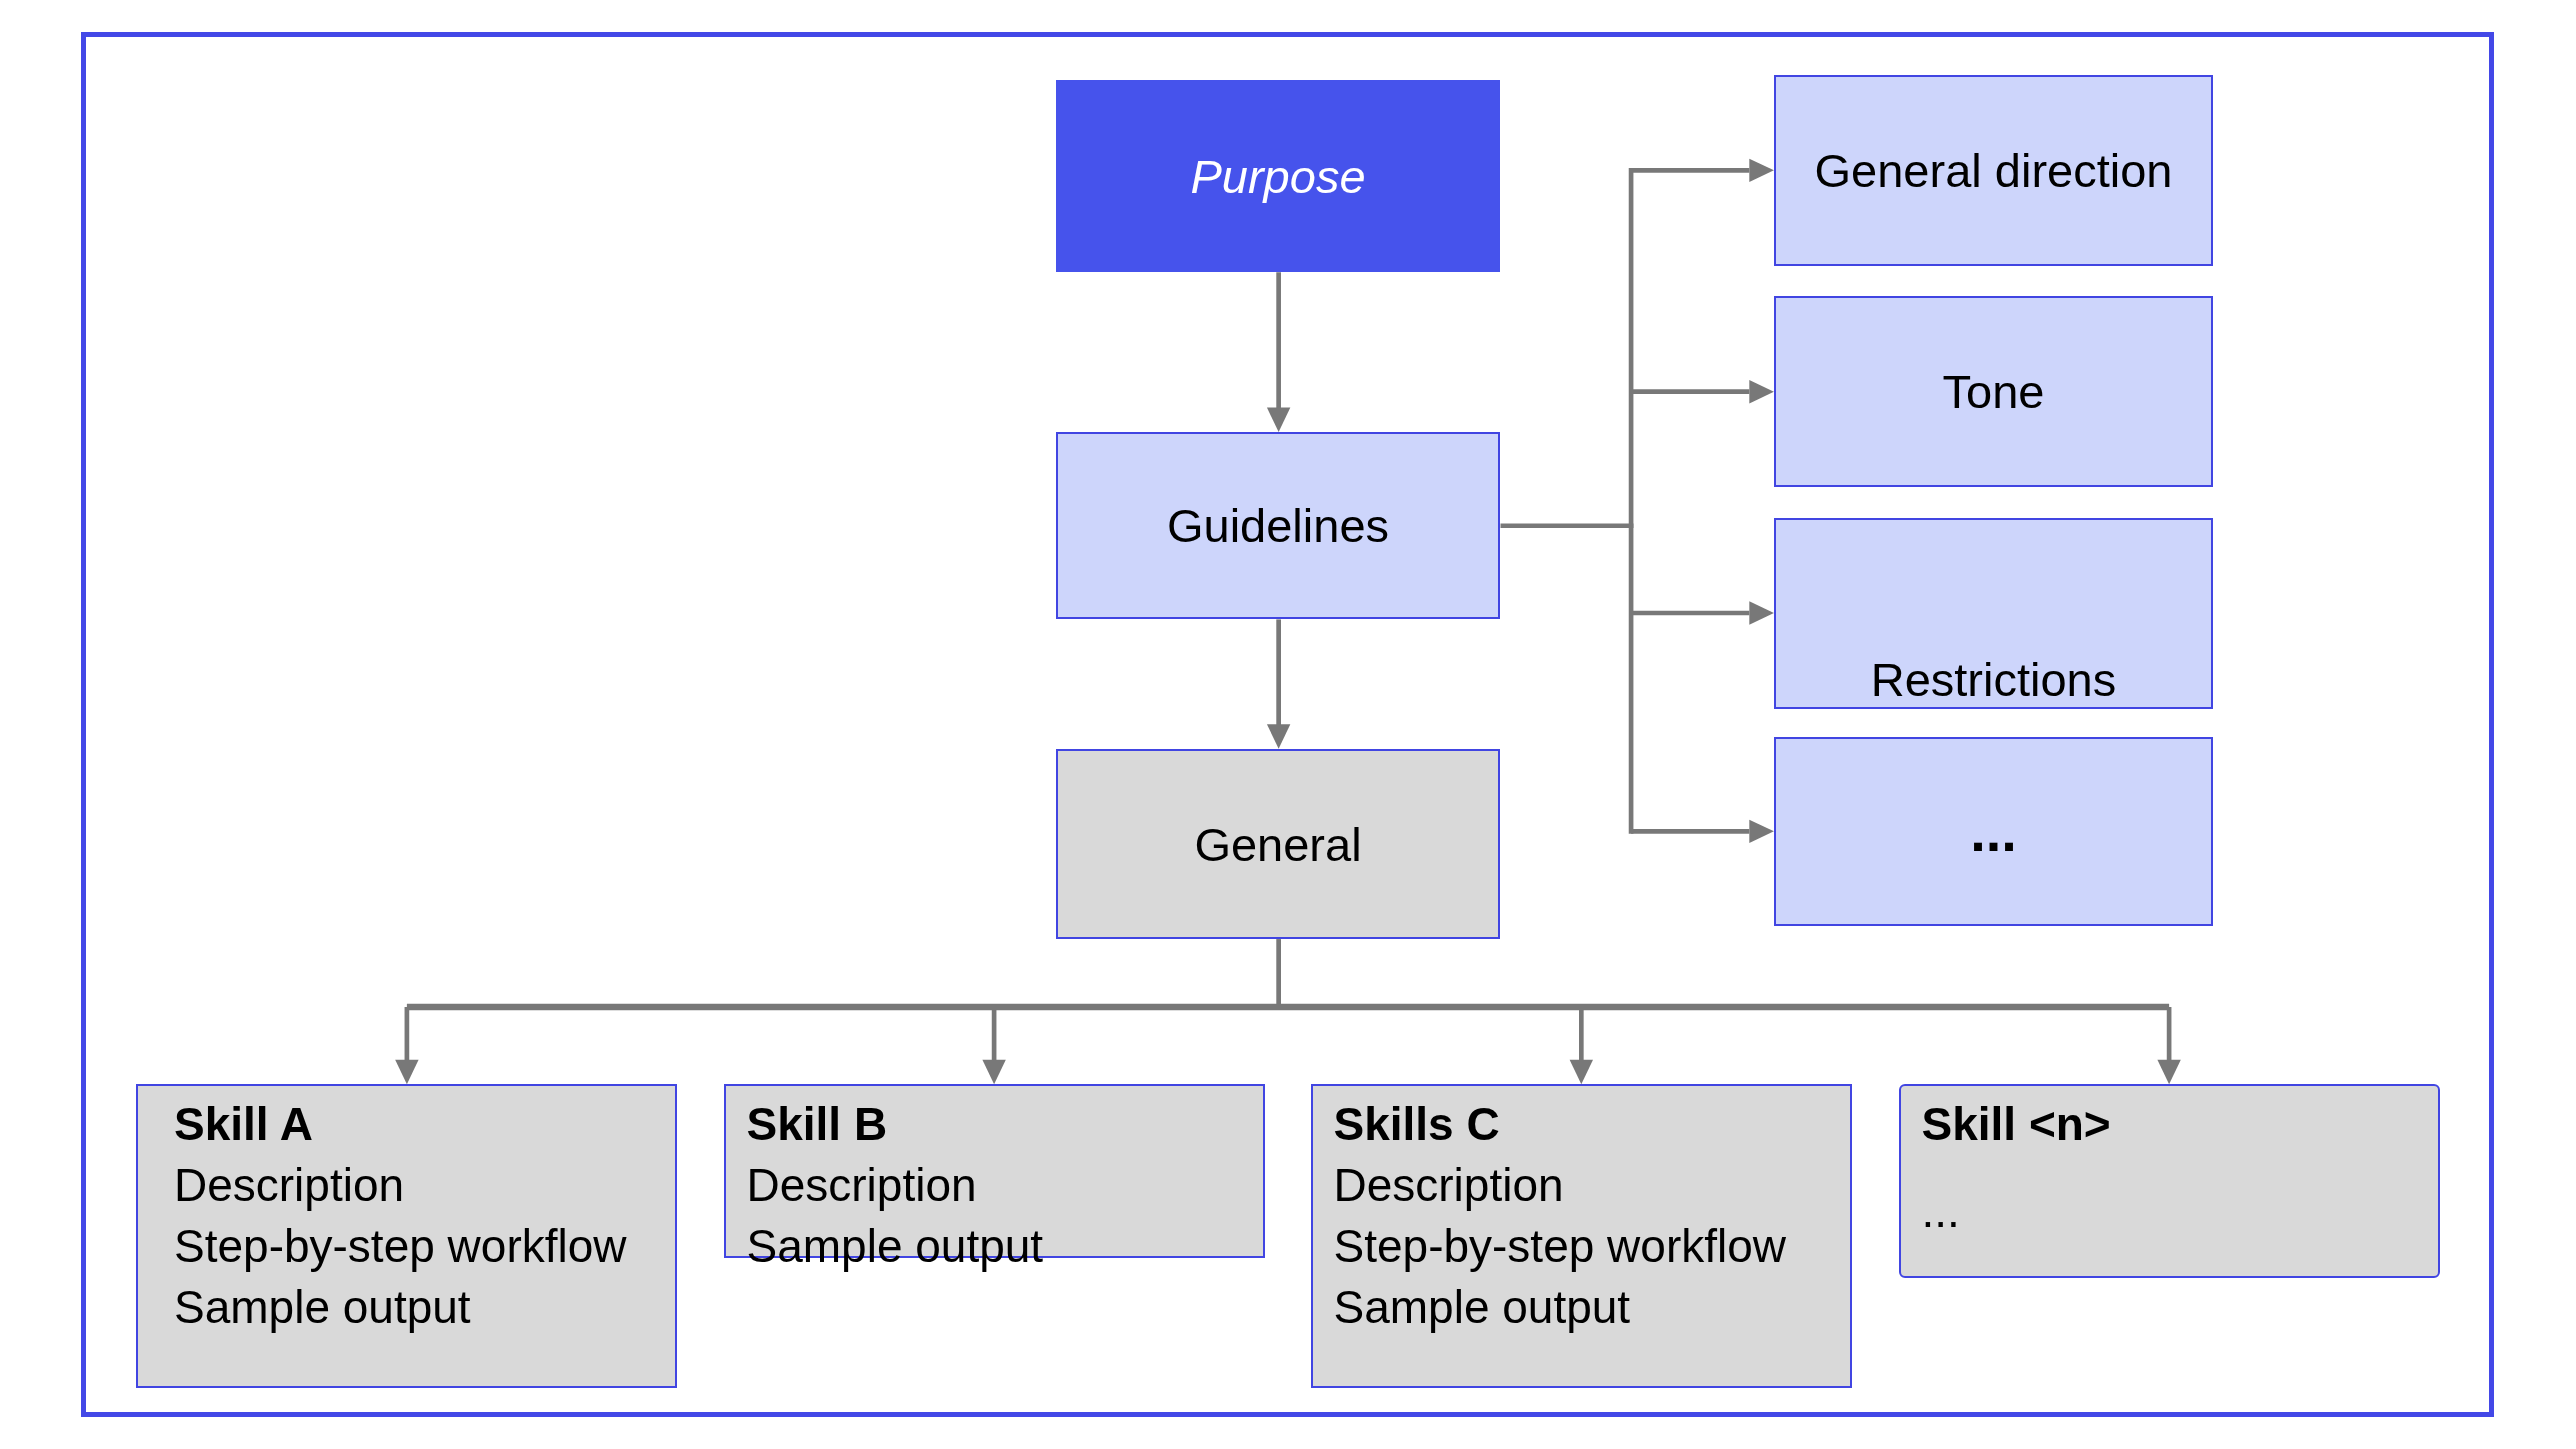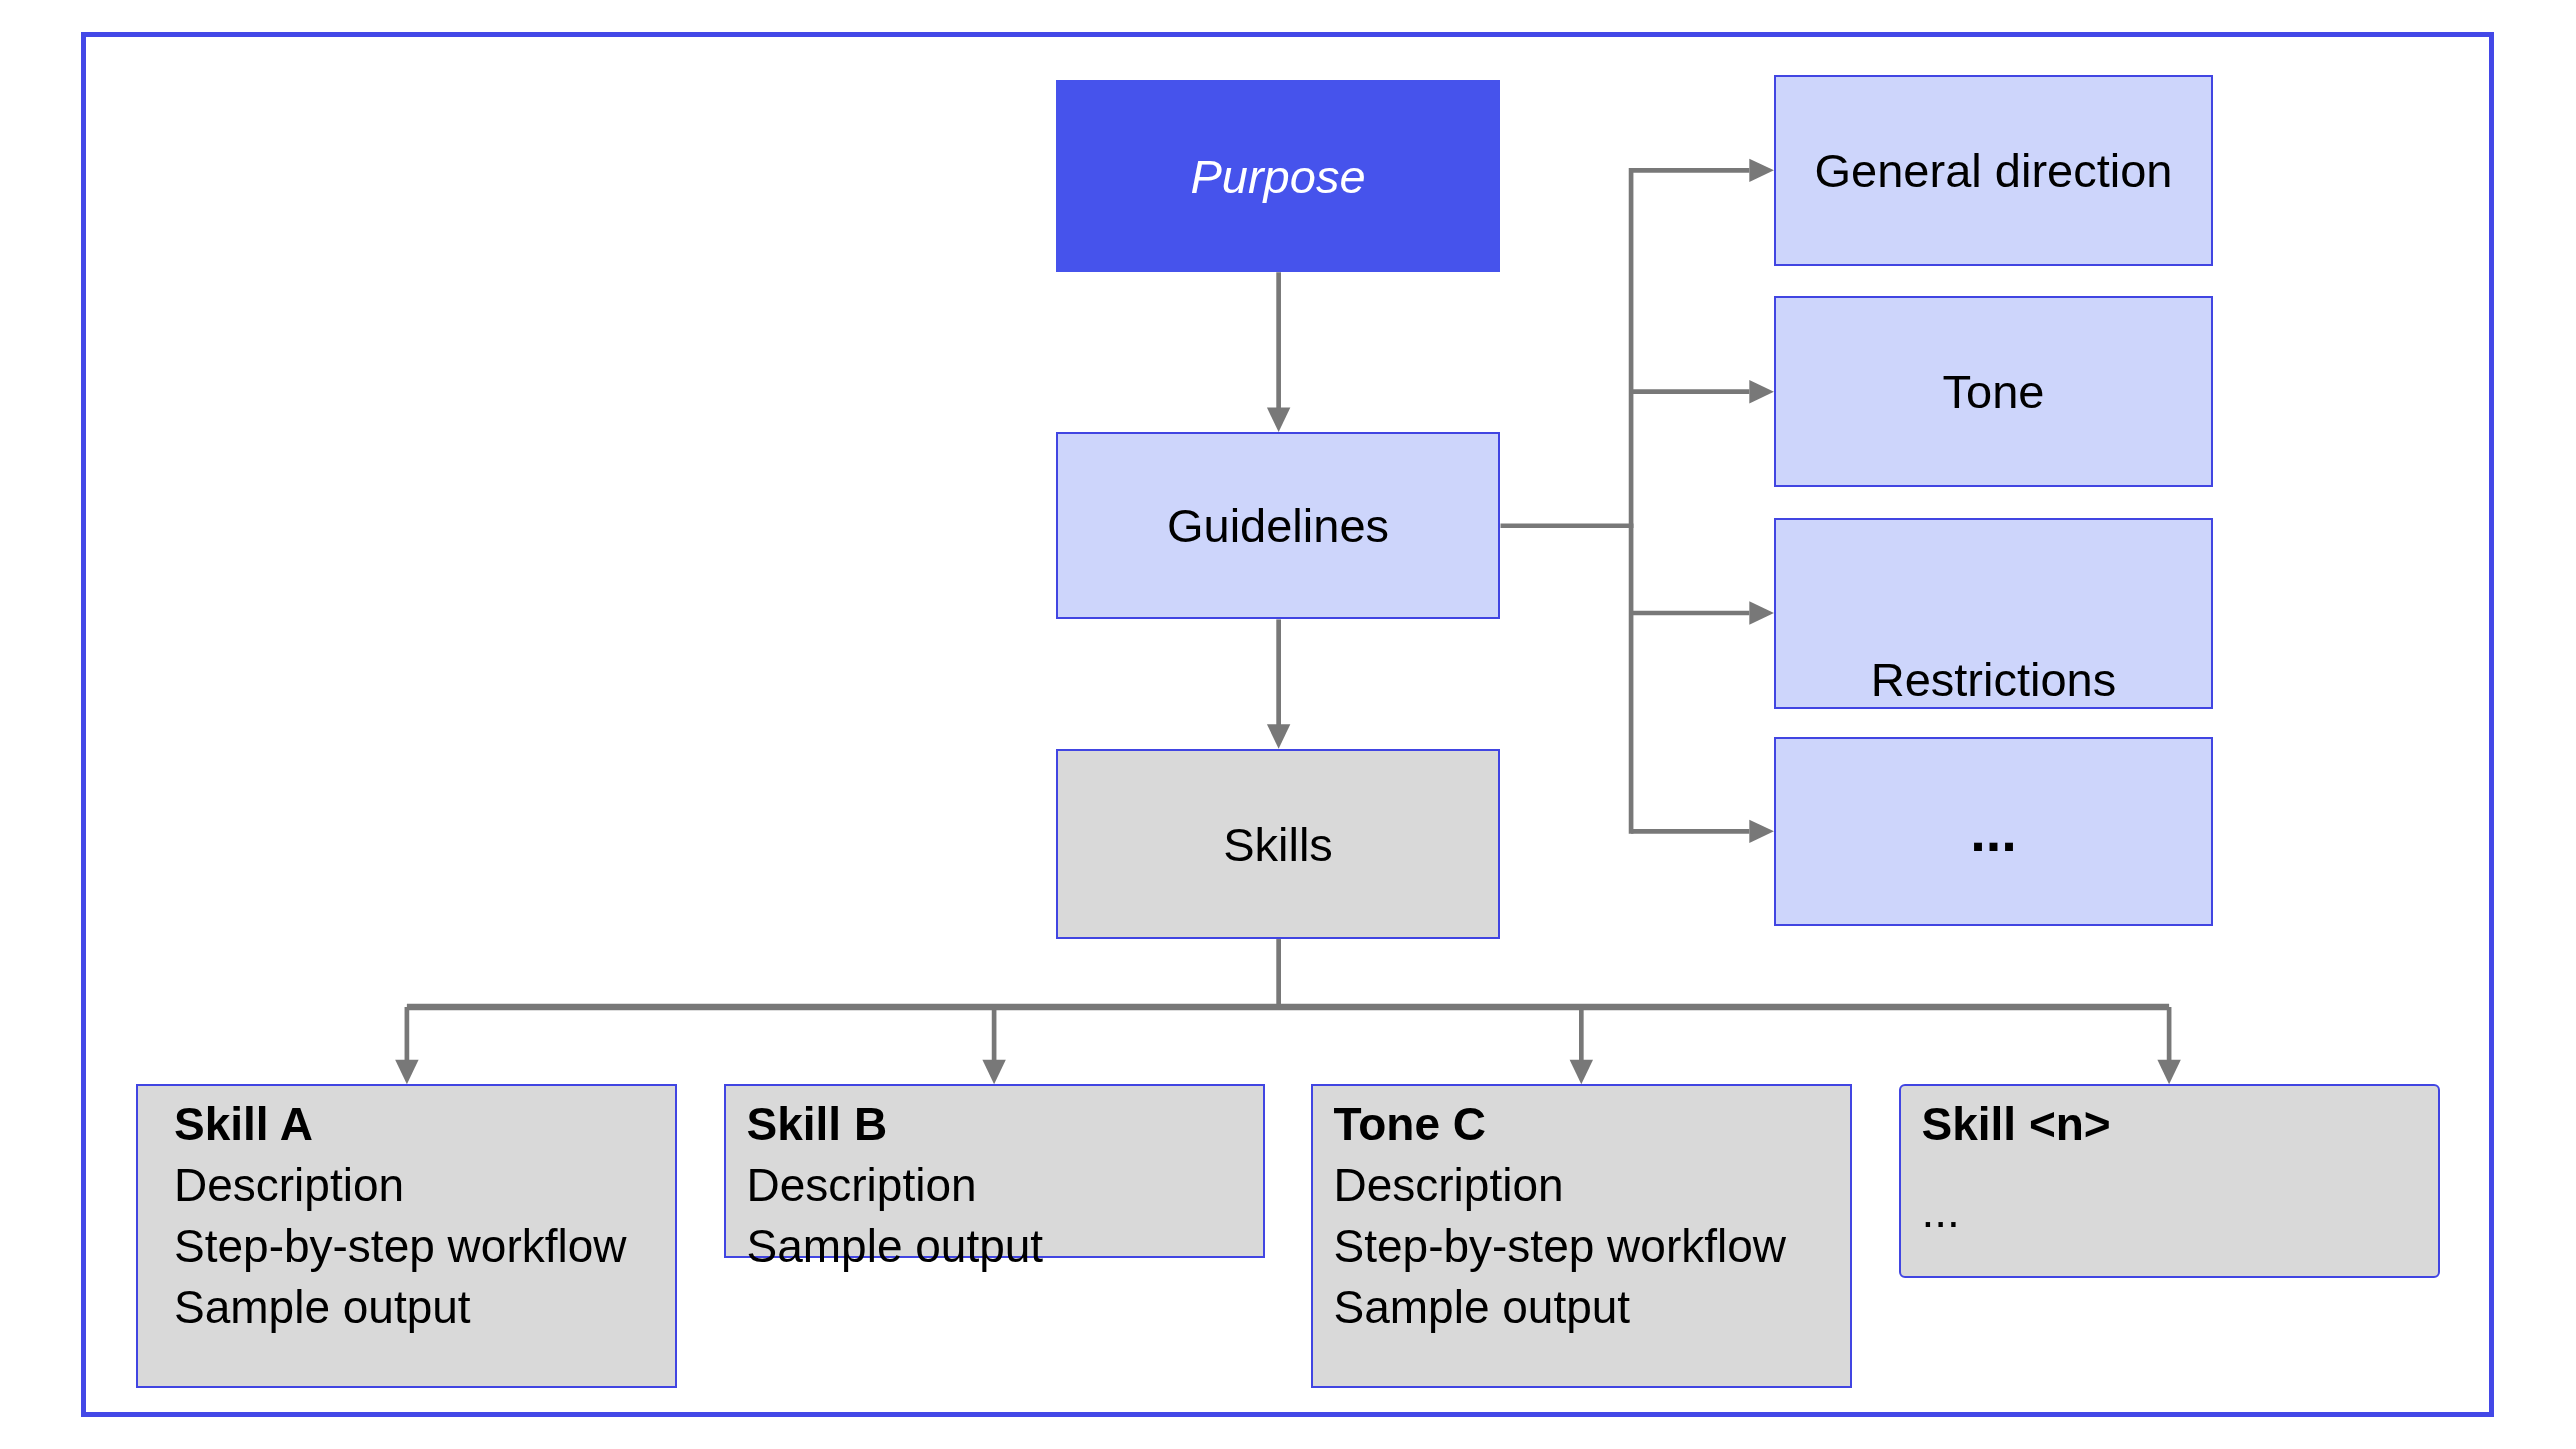--- a/index.html
+++ b/index.html
@@ -101,21 +101,21 @@
 
   <div class="node purpose">
     <span>Purpose</span>
   </div>
 
   <div class="node guidelines">
     <span>Guidelines</span>
   </div>
 
   <div class="node skills">
-    <span>Skills</span>
+    <span>General</span>
   </div>
 
   <div class="node aspect aspect-gd">
     <span>General direction</span>
   </div>
 
   <div class="node aspect aspect-tone">
     <span>Tone</span>
   </div>
 
@@ -134,21 +134,21 @@
     <div class="line">Sample output</div>
   </div>
 
   <div class="card card-b">
     <div class="title">Skill B</div>
     <div class="line">Description</div>
     <div class="line">Sample output</div>
   </div>
 
   <div class="card card-c">
-    <div class="title">Tone C</div>
+    <div class="title">Skills C</div>
     <div class="line">Description</div>
     <div class="line">Step-by-step workflow</div>
     <div class="line">Sample output</div>
   </div>
 
   <div class="card card-n">
     <div class="title">Skill &lt;n&gt;</div>
     <div class="line dots-line">...</div>
   </div>
 

